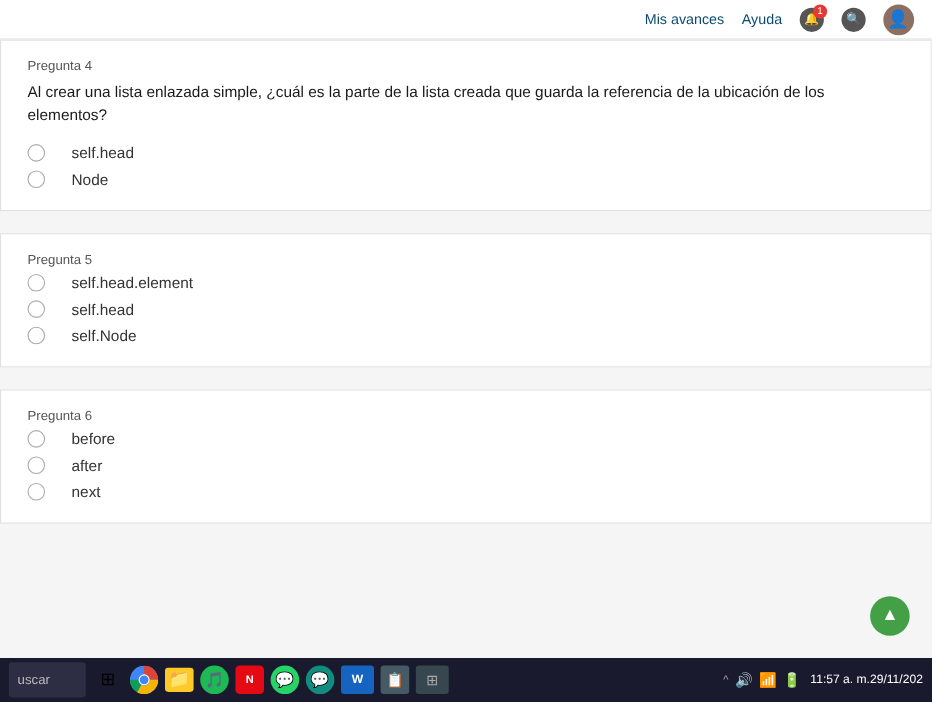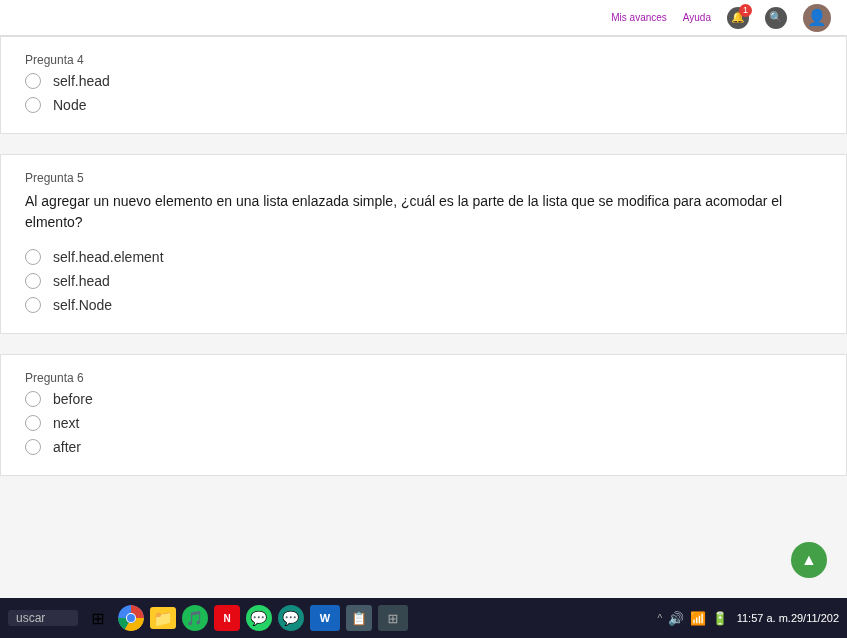--- a/index.html
+++ b/index.html
@@ -22,22 +22,22 @@
       background: #fff;
       display: flex;
       align-items: center;
       justify-content: flex-end;
       padding-right: 16px;
       gap: 16px;
       z-index: 100;
       border-bottom: 1px solid #ddd;
     }
     .nav-link {
-      font-size: 10px;
-      color: #a21caf;
+      font-size: 13px;
+      color: #0c4a6e;
       cursor: pointer;
       text-decoration: none;
     }
     .nav-icon {
       width: 22px;
       height: 22px;
       border-radius: 50%;
       background: #555;
       display: inline-flex;
       align-items: center;
@@ -94,21 +94,21 @@
     
     .option-list {
       list-style: none;
       display: flex;
       flex-direction: column;
       gap: 8px;
     }
     .option-item {
       display: flex;
       align-items: center;
-      gap: 12px;
+      gap: 24px;
       cursor: pointer;
     }
     .radio-circle {
       width: 16px;
       height: 16px;
       border-radius: 50%;
       border: 1.5px solid #aaa;
       background: #fff;
       flex-shrink: 0;
     }
@@ -217,35 +217,35 @@
   </div>
   <div class="nav-icon">🔍</div>
   <div class="nav-icon" style="background:#8d6e63; width:28px; height:28px; font-size:16px;">👤</div>
 </nav>
 
 <div class="main-content">
   <div class="content-area">
 
     <div class="question-block">
       <div class="question-number">Pregunta 4</div>
+      <div class="question-text">Al crear una lista enlazada simple, ¿cuál es la parte de la lista creada que guarda la referencia de la ubicación de los elementos?</div>
       <ul class="option-list">
         <li class="option-item">
           <div class="radio-circle"></div>
           <span class="option-label">self.head</span>
         </li>
         <li class="option-item">
           <div class="radio-circle"></div>
           <span class="option-label">Node</span>
         </li>
       </ul>
     </div>
 
     <div class="question-block">
       <div class="question-number">Pregunta 5</div>
-      <div class="question-text">Al agregar un nuevo elemento en una lista enlazada simple, ¿cuál es la parte de la lista que se modifica para acomodar el elmento?</div>
       <ul class="option-list">
         <li class="option-item">
           <div class="radio-circle"></div>
           <span class="option-label">self.head.element</span>
         </li>
         <li class="option-item">
           <div class="radio-circle"></div>
           <span class="option-label">self.head</span>
         </li>
         <li class="option-item">
@@ -257,38 +257,38 @@
 
     <div class="question-block">
       <div class="question-number">Pregunta 6</div>
       <ul class="option-list">
         <li class="option-item">
           <div class="radio-circle"></div>
           <span class="option-label">before</span>
         </li>
         <li class="option-item">
           <div class="radio-circle"></div>
+          <span class="option-label">after</span>
+        </li>
+        <li class="option-item">
+          <div class="radio-circle"></div>
           <span class="option-label">next</span>
-        </li>
-        <li class="option-item">
-          <div class="radio-circle"></div>
-          <span class="option-label">after</span>
         </li>
       </ul>
     </div>
 
   </div>
 
   <div class="scroll-top-btn">▲</div>
 </div>
 
 <div class="taskbar">
   <div class="taskbar-left">
 
-    <div class="search-bottom" style="position:relative; background:#2d2d44; width:70px; height:16px; border-radius:3px; font-size:12px; color:#bbb; padding: 0 8px; display:flex; align-items:center;">
+    <div class="search-bottom" style="position:relative; background:#2d2d44; width:70px; height:32px; border-radius:3px; font-size:12px; color:#bbb; padding: 0 8px; display:flex; align-items:center;">
       <span>uscar</span>
     </div>
 
     <div class="taskbar-icon" style="font-size:16px;">⊞</div>
 
     <div class="taskbar-icon" style="width:26px; height:26px; border-radius:50%; overflow:hidden;">
       <svg width="26" height="26" viewBox="0 0 26 26">
         <circle cx="13" cy="13" r="13" fill="#4285F4"></circle>
         <path d="M13 8 A5 5 0 0 1 18 13 L26 13 A13 13 0 0 0 13 0 Z" fill="#DB4437"></path>
         <path d="M18 13 A5 5 0 0 1 10.5 17.5 L6.5 24.5 A13 13 0 0 0 26 13 Z" fill="#F4B400"></path>

